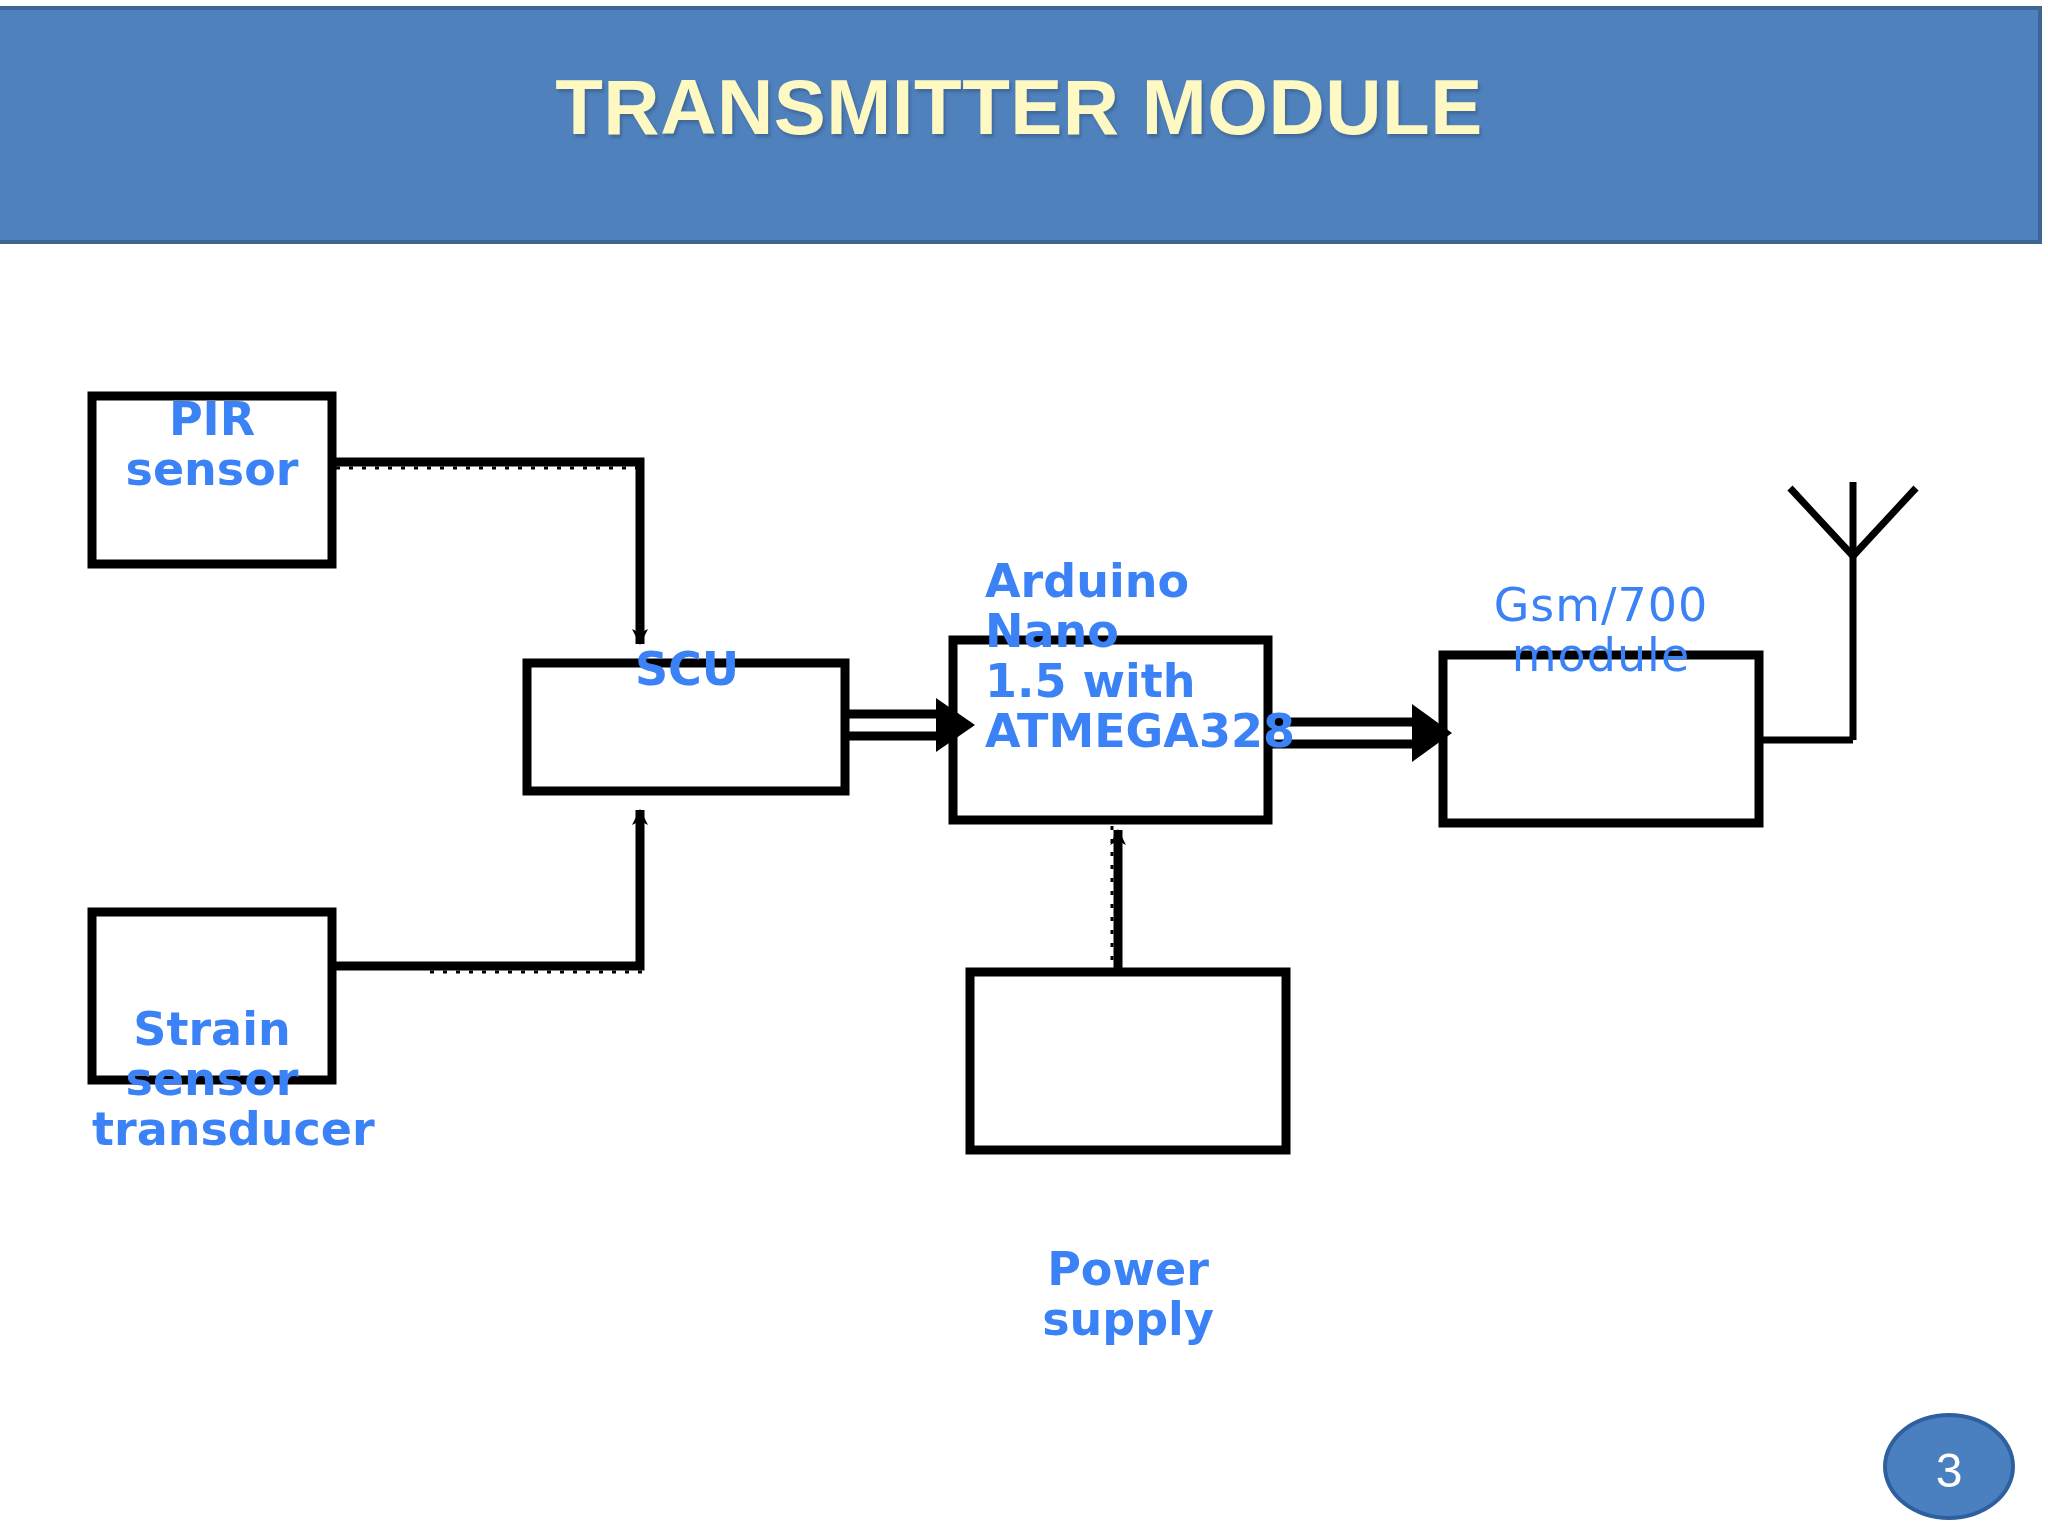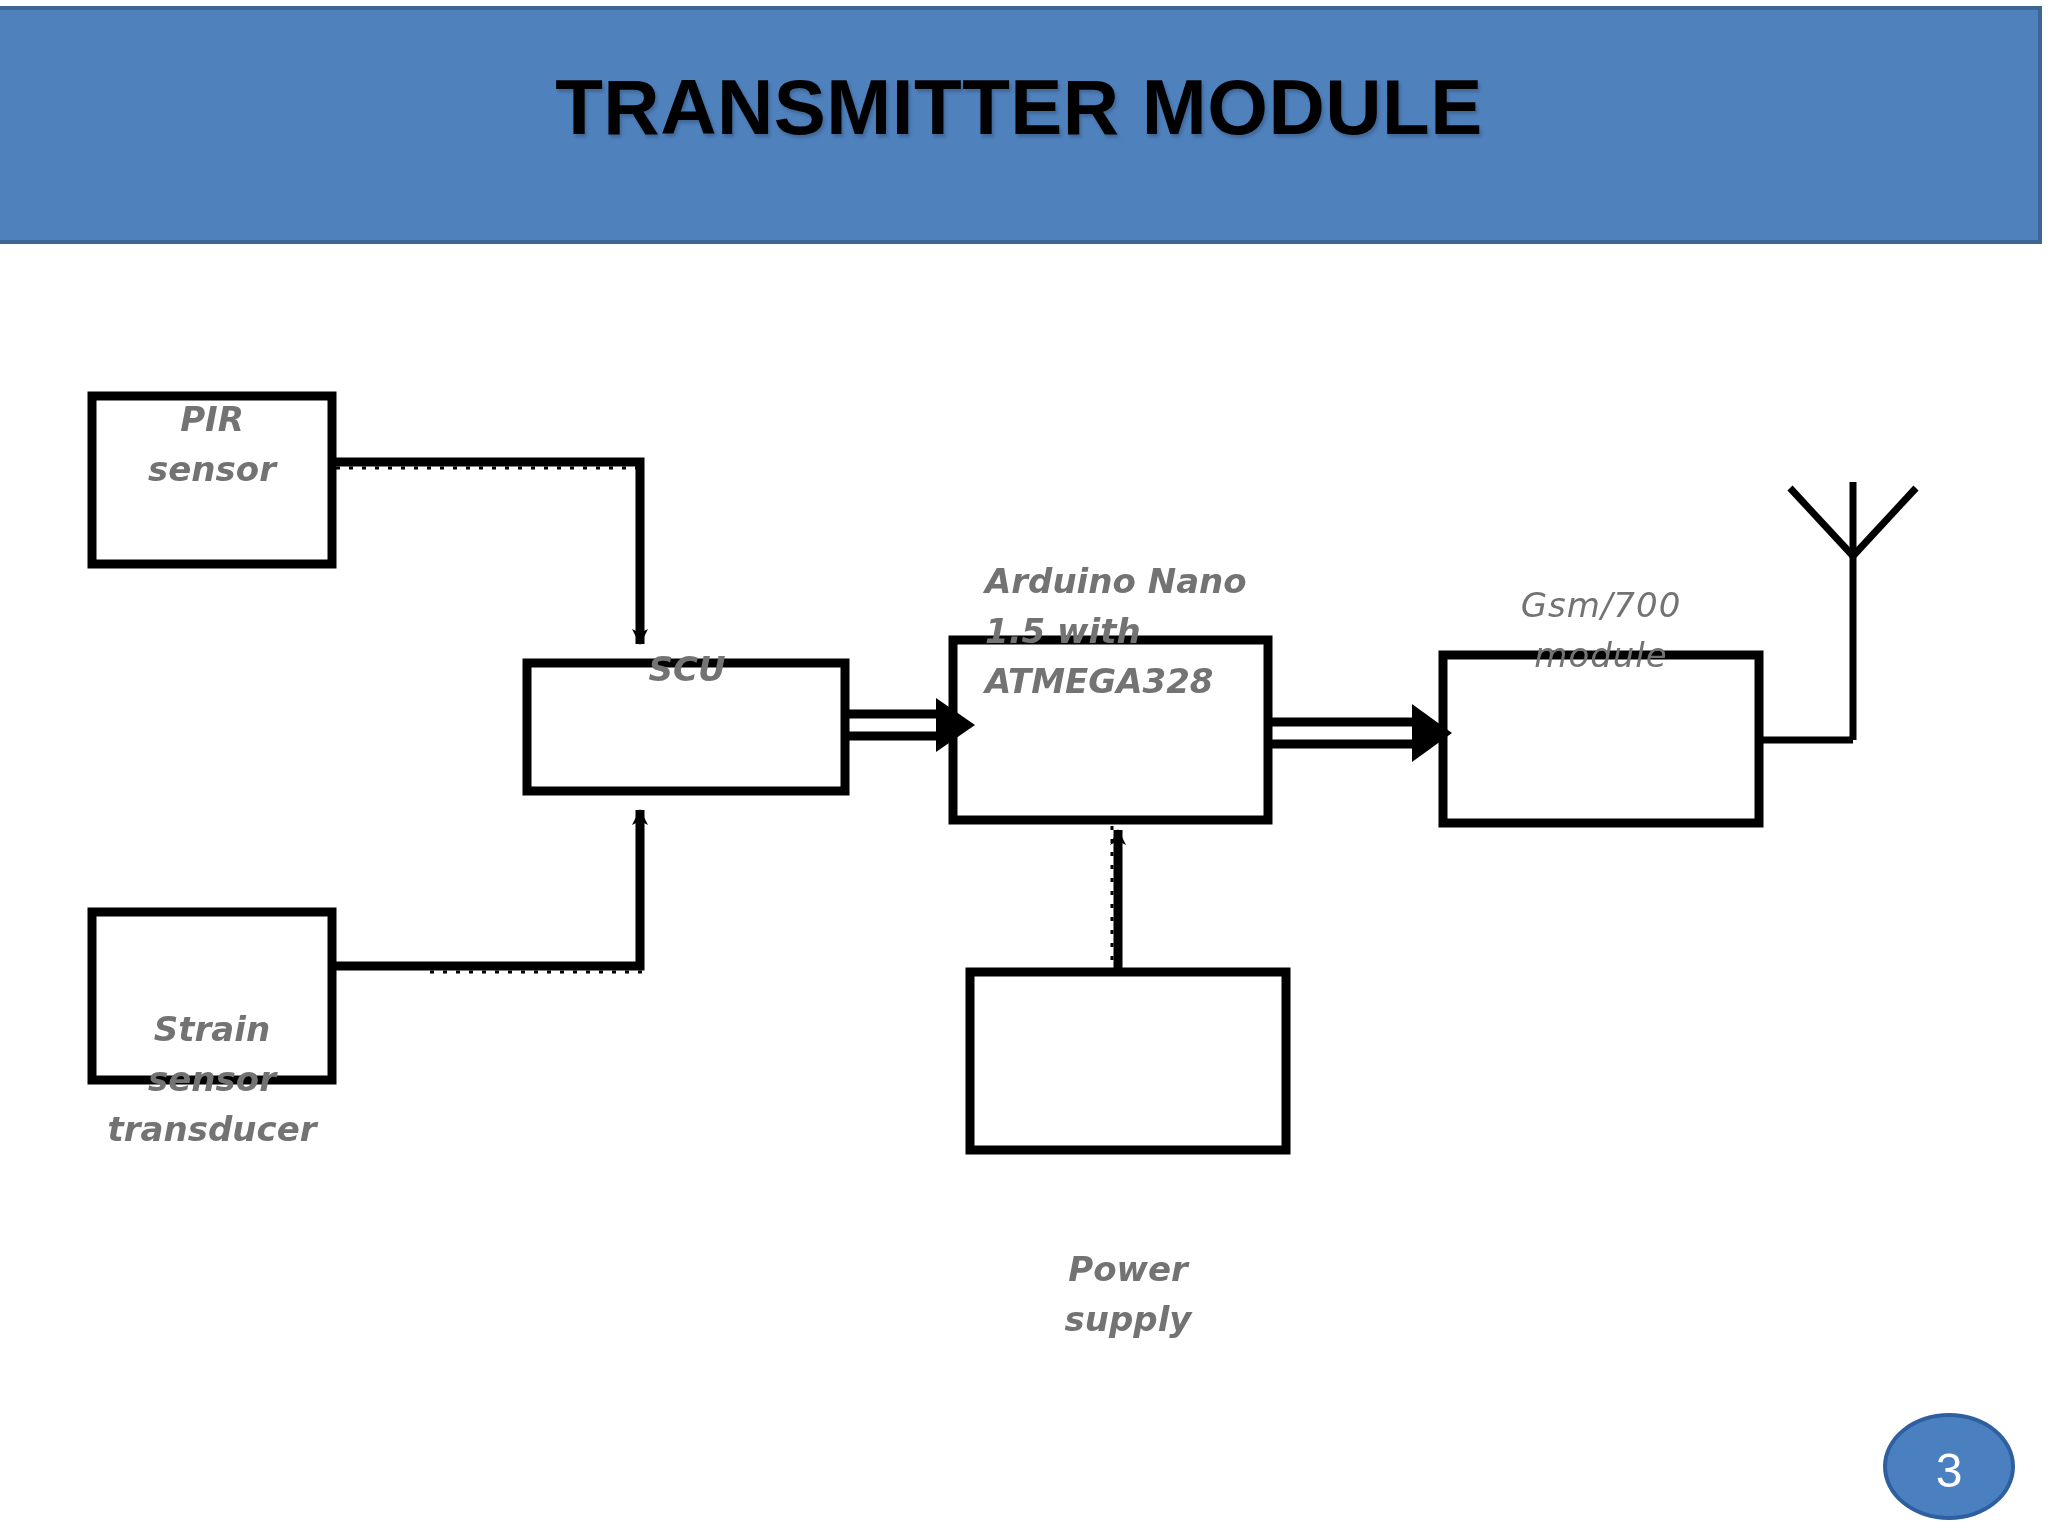--- a/index.html
+++ b/index.html
@@ -27,21 +27,21 @@
     border: 4px solid #3d6695;
     border-left: none;
     box-sizing: border-box;
   }
   #slide-title {
     position: absolute;
     left: 0;
     right: 0;
     top: 58px;
     text-align: center;
-    color: #000000;
+    color: #fef9c3;
     font-size: 78px;
     font-weight: bold;
     letter-spacing: 0.5px;
     line-height: 1;
     font-family: "Liberation Sans", sans-serif;
     text-shadow: 2px 3px 3px rgba(40,60,90,0.35);
     white-space: nowrap;
   }
 
   
@@ -54,27 +54,26 @@
   }
   #diagram svg {
     display: block;
     width: 2048px;
     height: 1292px;
   }
 
   
   .box-label {
     position: absolute;
-    color: #737373;
+    color: #3b82f6;
     font-family: "DejaVu Sans", sans-serif;
-    font-size: 34px;
+    font-size: 46px;
     line-height: 50px;
     white-space: pre-line;
     pointer-events: none;
-    font-style: italic;
   }
   .box-label.center {
     text-align: center;
   }
   .box-label.left {
     text-align: left;
   }
   .lbl-pir {
     left: 92px; top: 150px; width: 240px;
     font-weight: bold;

